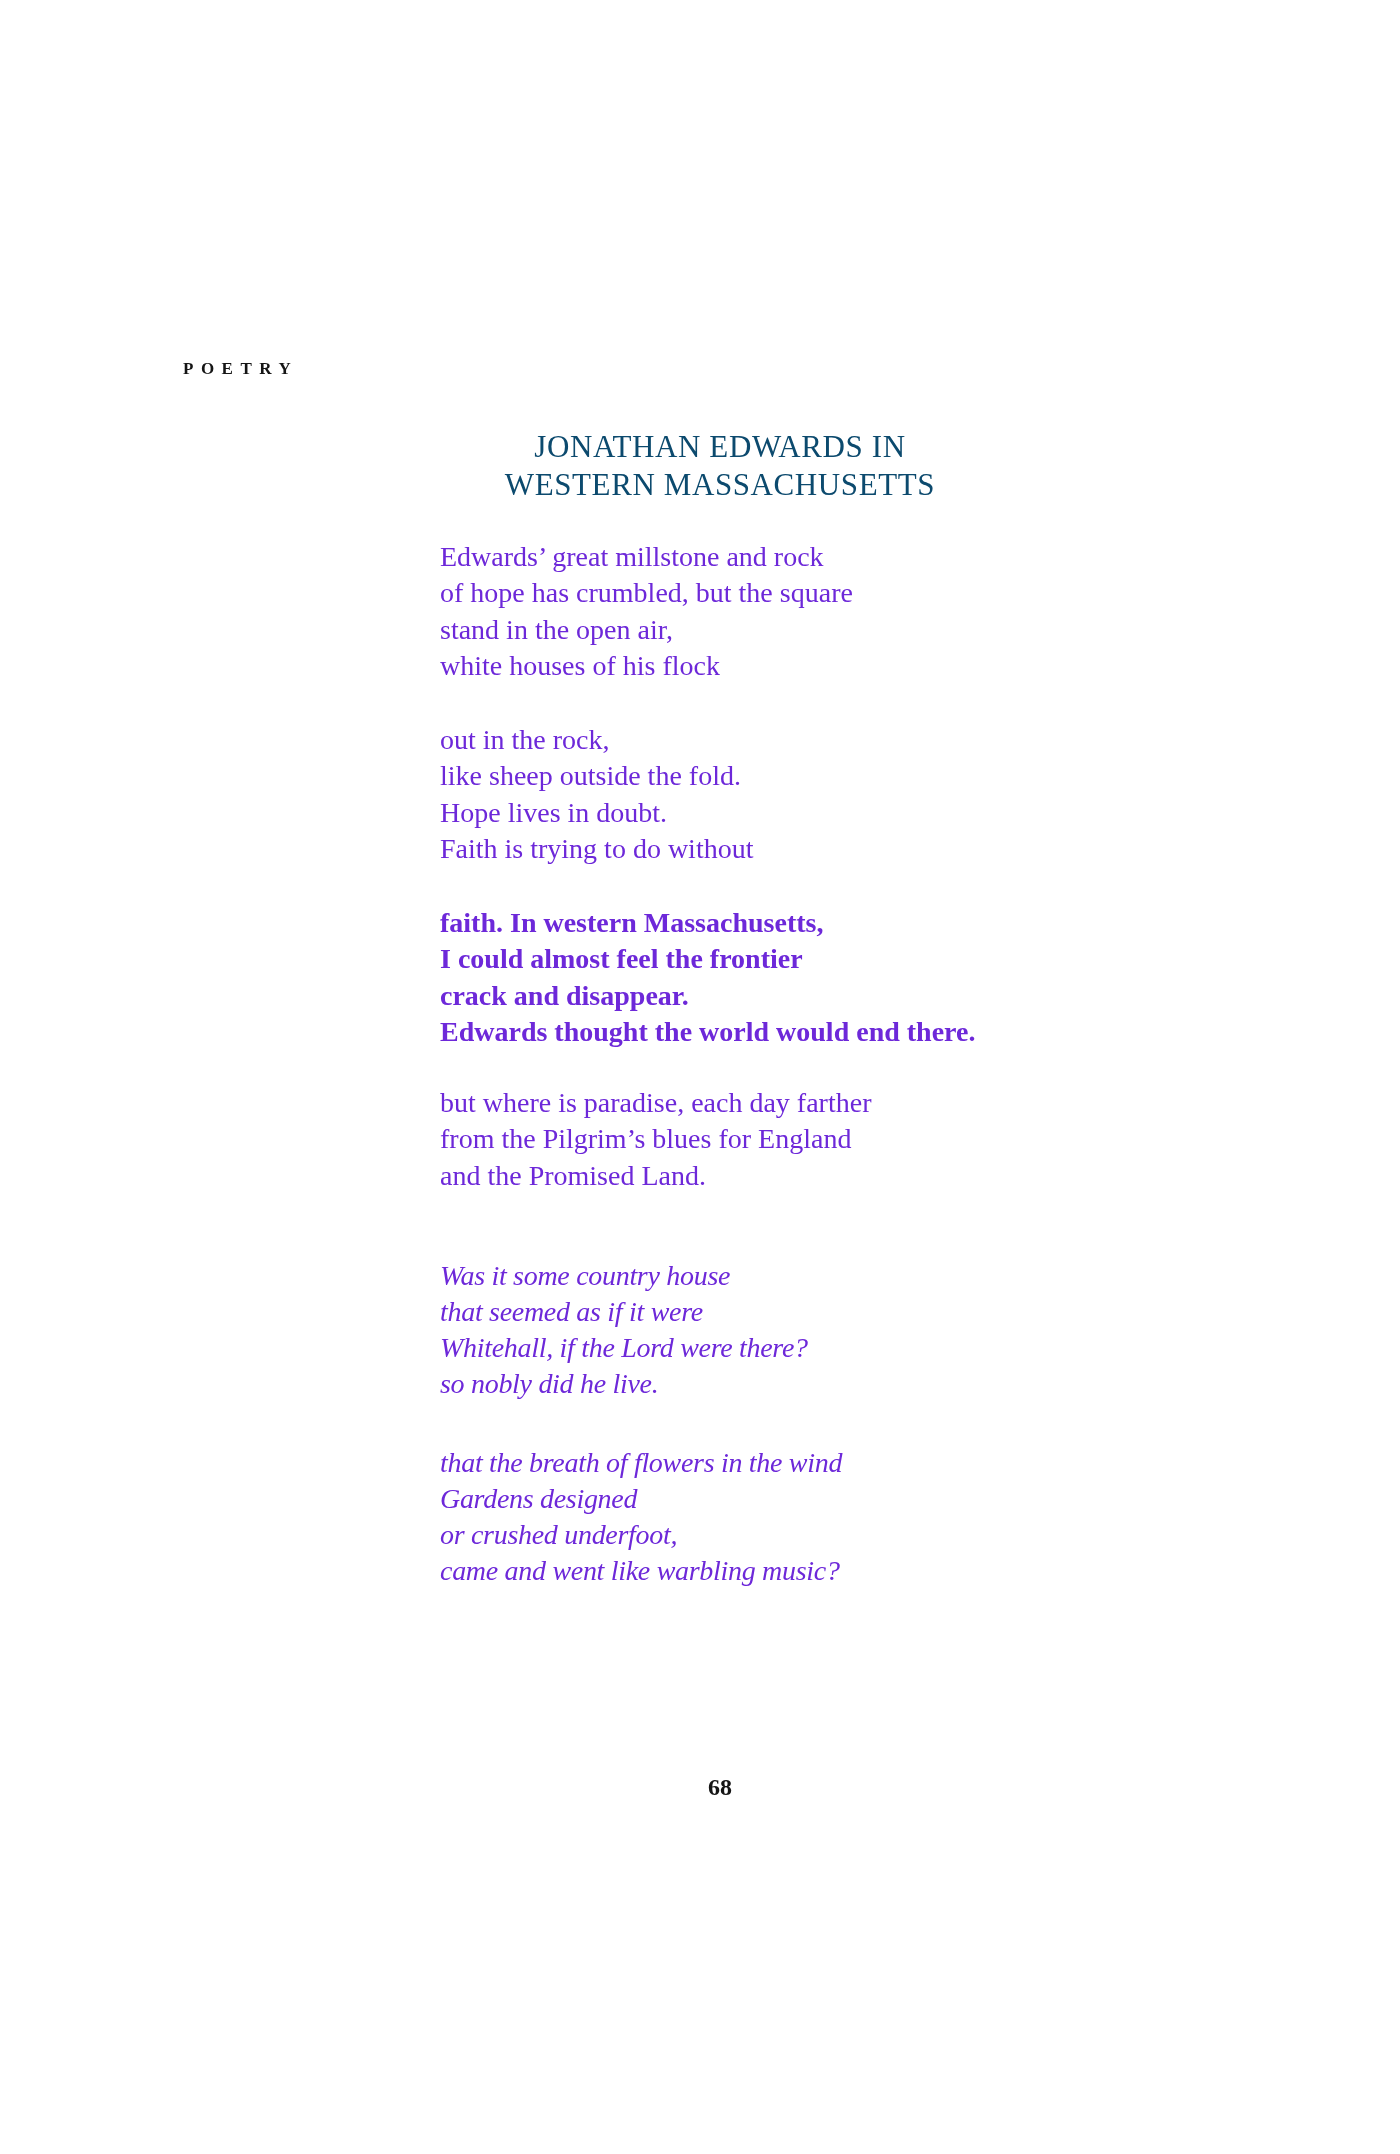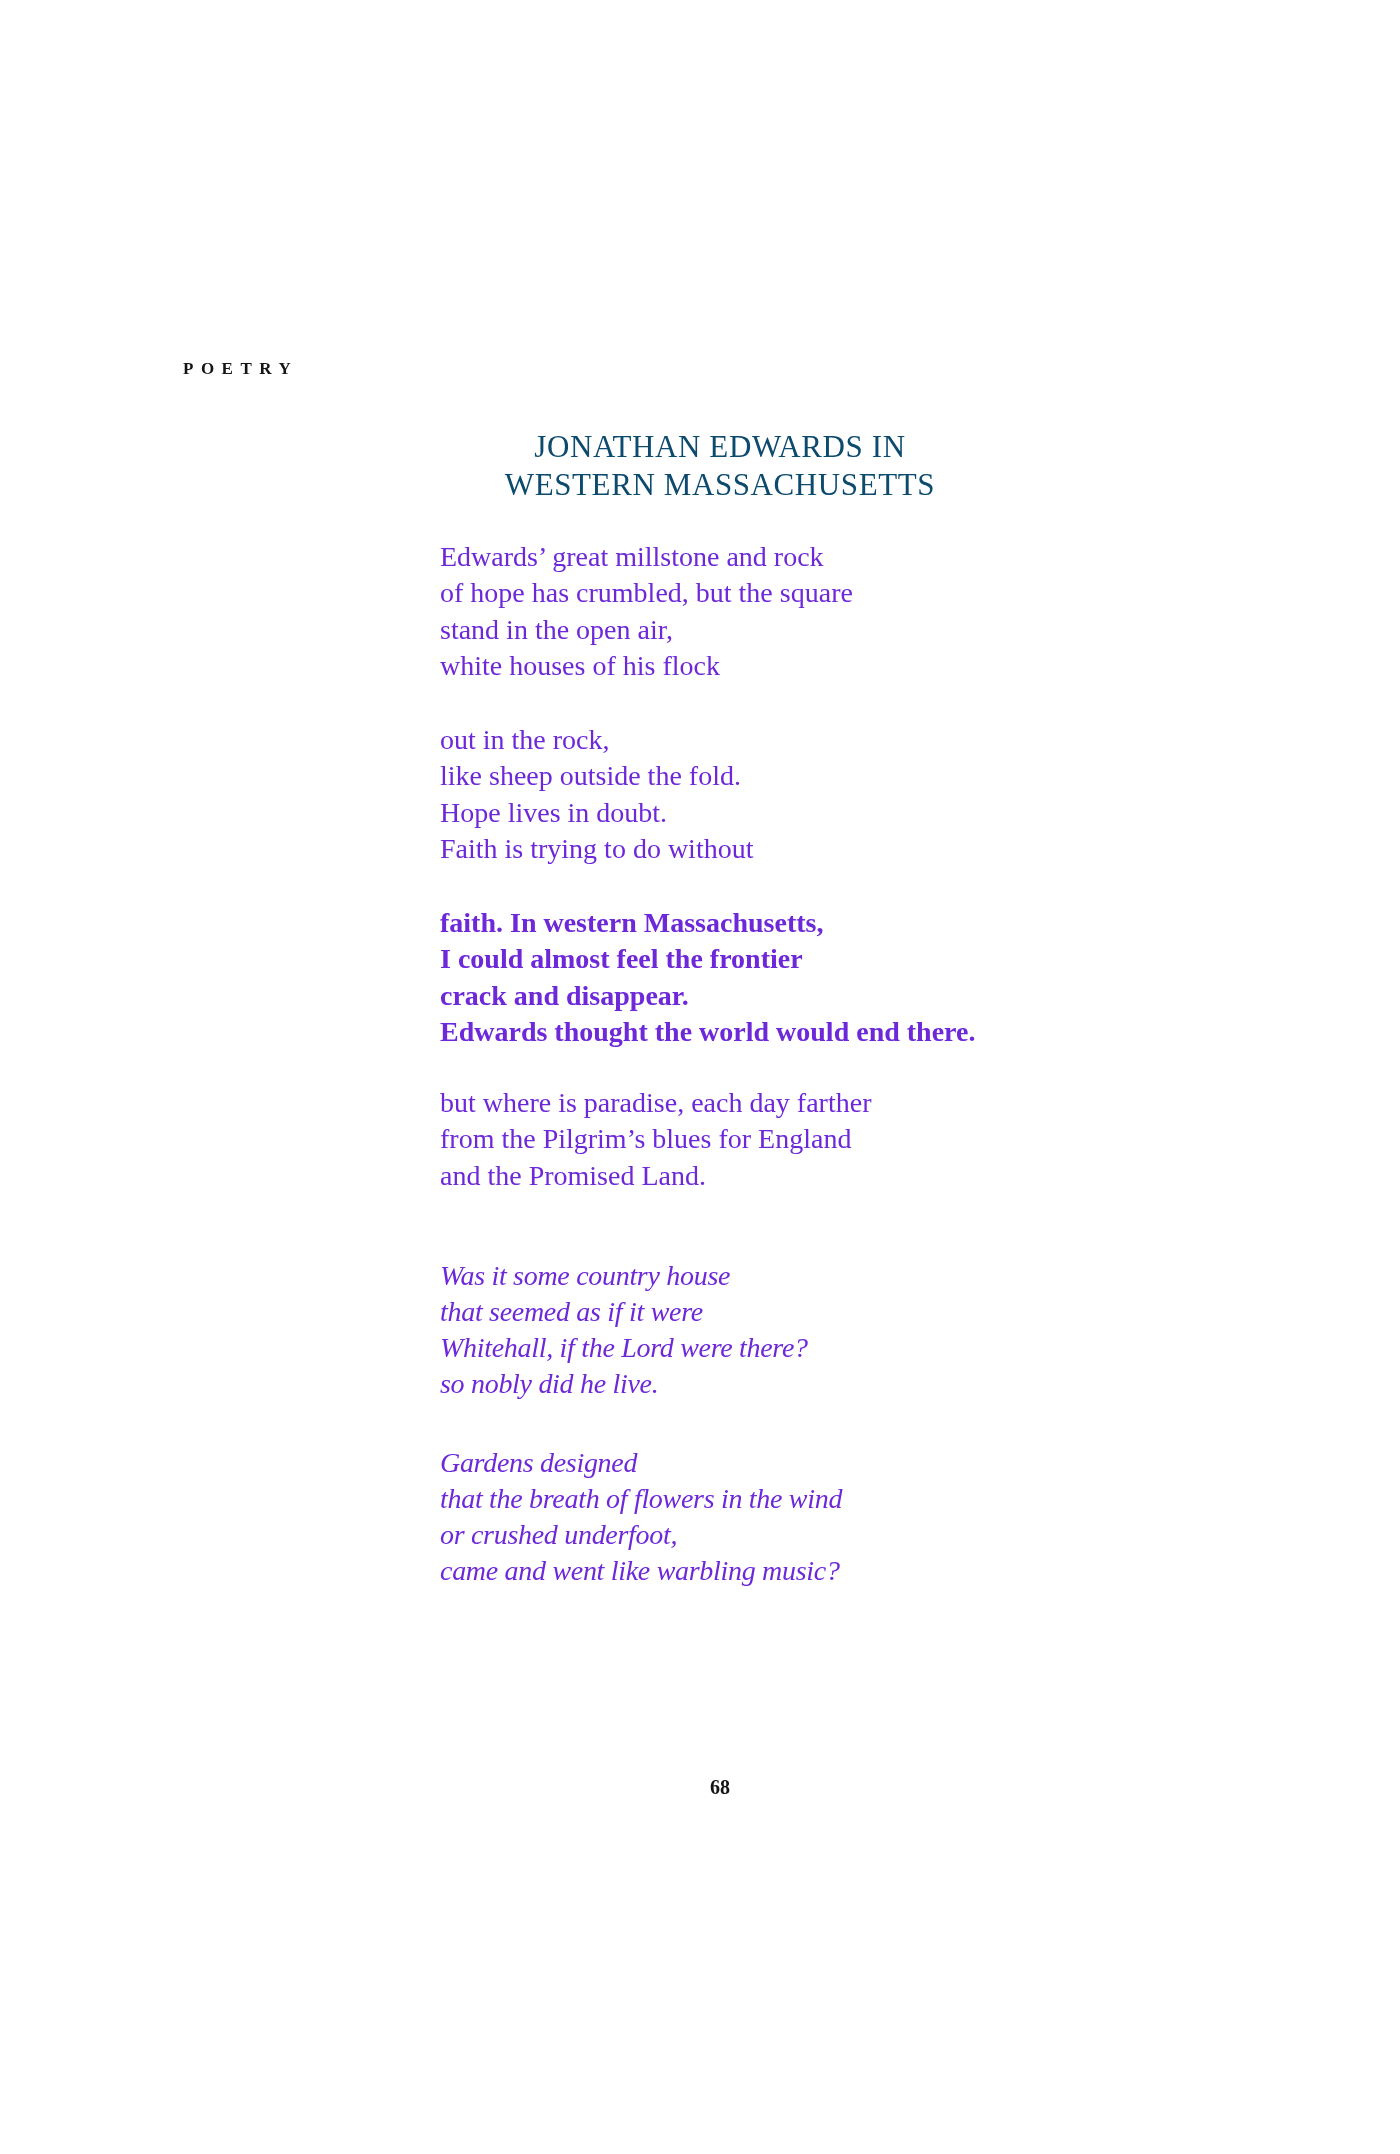--- a/index.html
+++ b/index.html
@@ -65,21 +65,21 @@
       letter-spacing: -0.3px;
     }
     .line { display: block; height: 36.3px; }
     .stanza.italic .line { height: 36px; }
     .page-number {
       position: absolute;
       left: 600px;
       width: 240px;
       top: 1772px;
       text-align: center;
-      font-size: 20px;
+      font-size: 24px;
       font-weight: bold;
       line-height: 30px;
       color: #151515;
     }
   </style>
 </head>
 <body>
 
 <div class="page">
 
@@ -120,22 +120,22 @@
     </div>
 
     <div class="stanza italic" style="top:1258px;">
       <span class="line">Was it some country house</span>
       <span class="line">that seemed as if it were</span>
       <span class="line">Whitehall, if the Lord were there?</span>
       <span class="line">so nobly did he live.</span>
     </div>
 
     <div class="stanza italic" style="top:1445px;">
+      <span class="line">that the breath of flowers in the wind</span>
       <span class="line">Gardens designed</span>
-      <span class="line">that the breath of flowers in the wind</span>
       <span class="line">or crushed underfoot,</span>
       <span class="line">came and went like warbling music?</span>
     </div>
 
   </div>
 
   <div class="page-number">68</div>
 
 </div>
 

